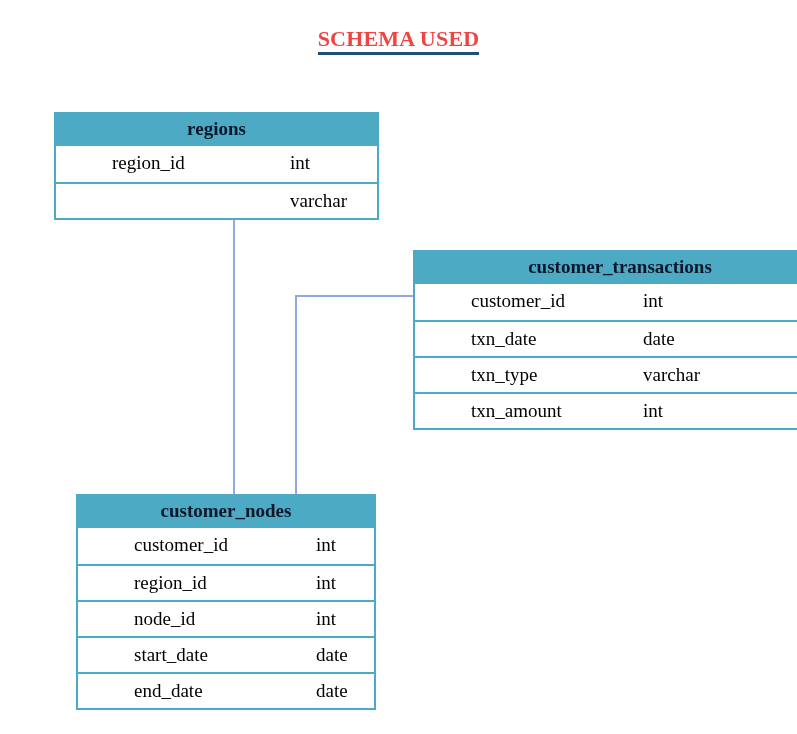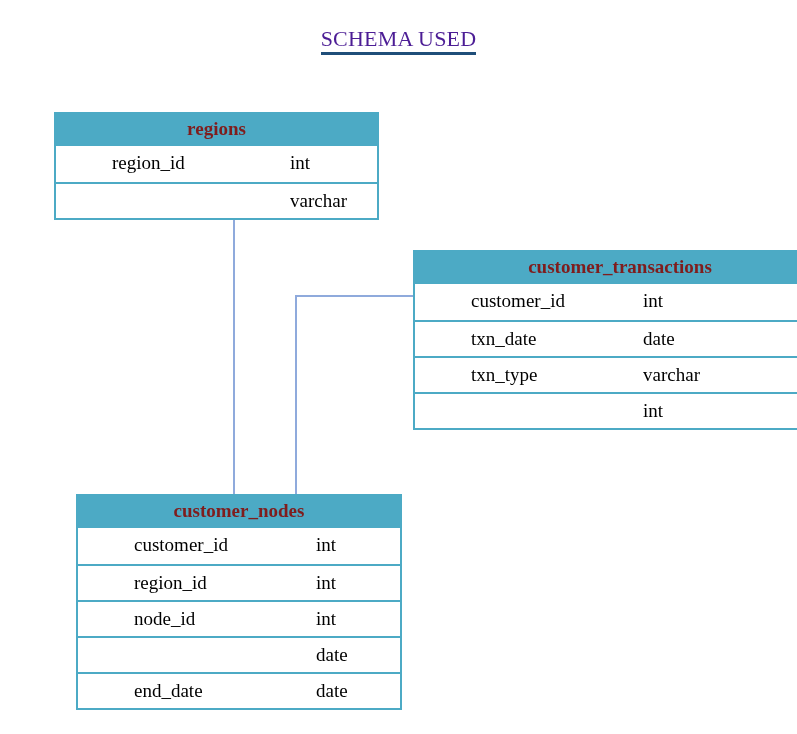--- a/index.html
+++ b/index.html
@@ -21,22 +21,22 @@
   }
 
   
   #diagram-title {
     position: absolute;
     left: 0;
     top: 26px;
     width: 797px;
     text-align: center;
     font-size: 22px;
-    font-weight: normal;
-    color: #4c1d95;
+    font-weight: bold;
+    color: #ef4444;
     letter-spacing: 0.2px;
   }
   #diagram-title span.tx {
     border-bottom: 3px solid #1F4E79;
     padding-bottom: 1px;
   }
 
   
   #connectors {
     position: absolute;
@@ -48,21 +48,21 @@
   }
 
   
   .entity {
     position: absolute;
     box-sizing: border-box;
     background: #ffffff;
   }
   .entity-header {
     background: #4CAAC5;
-    color: #7f1d1d;
+    color: #0f172a;
     font-weight: bold;
     font-size: 19px;
     text-align: center;
     line-height: 34px;
     height: 34px;
     box-sizing: border-box;
     white-space: nowrap;
   }
   .entity-rows {
     box-sizing: border-box;
@@ -104,21 +104,21 @@
   #entity-customer_transactions {
     left: 413px;
     top: 250px;
     width: 414px;
   }
   #entity-customer_transactions .col-type { left: 180px; }
 
   #entity-customer_nodes {
     left: 76px;
     top: 494px;
-    width: 326px;
+    width: 300px;
   }
   #entity-customer_nodes .col-type { left: 190px; }
 </style>
 </head>
 <body>
 
 <div id="canvas">
 
   <div id="diagram-title"><span class="tx">SCHEMA USED</span></div>
 
@@ -149,20 +149,21 @@
       </div>
       <div class="entity-row">
         <span class="col-name">txn_date</span>
         <span class="col-type">date</span>
       </div>
       <div class="entity-row">
         <span class="col-name">txn_type</span>
         <span class="col-type">varchar</span>
       </div>
       <div class="entity-row">
+        <span class="col-name">txn_amount</span>
         <span class="col-type">int</span>
       </div>
     </div>
   </div>
 
   <div class="entity" id="entity-customer_nodes">
     <div class="entity-header">customer_nodes</div>
     <div class="entity-rows">
       <div class="entity-row">
         <span class="col-name">customer_id</span>
@@ -170,20 +171,21 @@
       </div>
       <div class="entity-row">
         <span class="col-name">region_id</span>
         <span class="col-type">int</span>
       </div>
       <div class="entity-row">
         <span class="col-name">node_id</span>
         <span class="col-type">int</span>
       </div>
       <div class="entity-row">
+        <span class="col-name">start_date</span>
         <span class="col-type">date</span>
       </div>
       <div class="entity-row">
         <span class="col-name">end_date</span>
         <span class="col-type">date</span>
       </div>
     </div>
   </div>
 
 </div>

